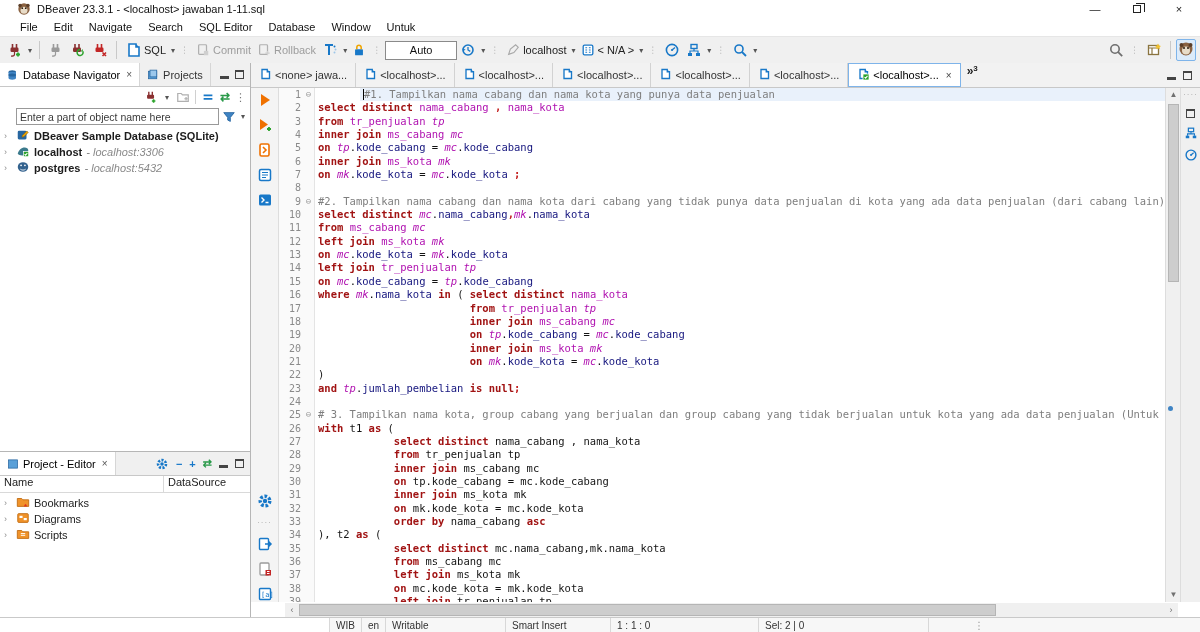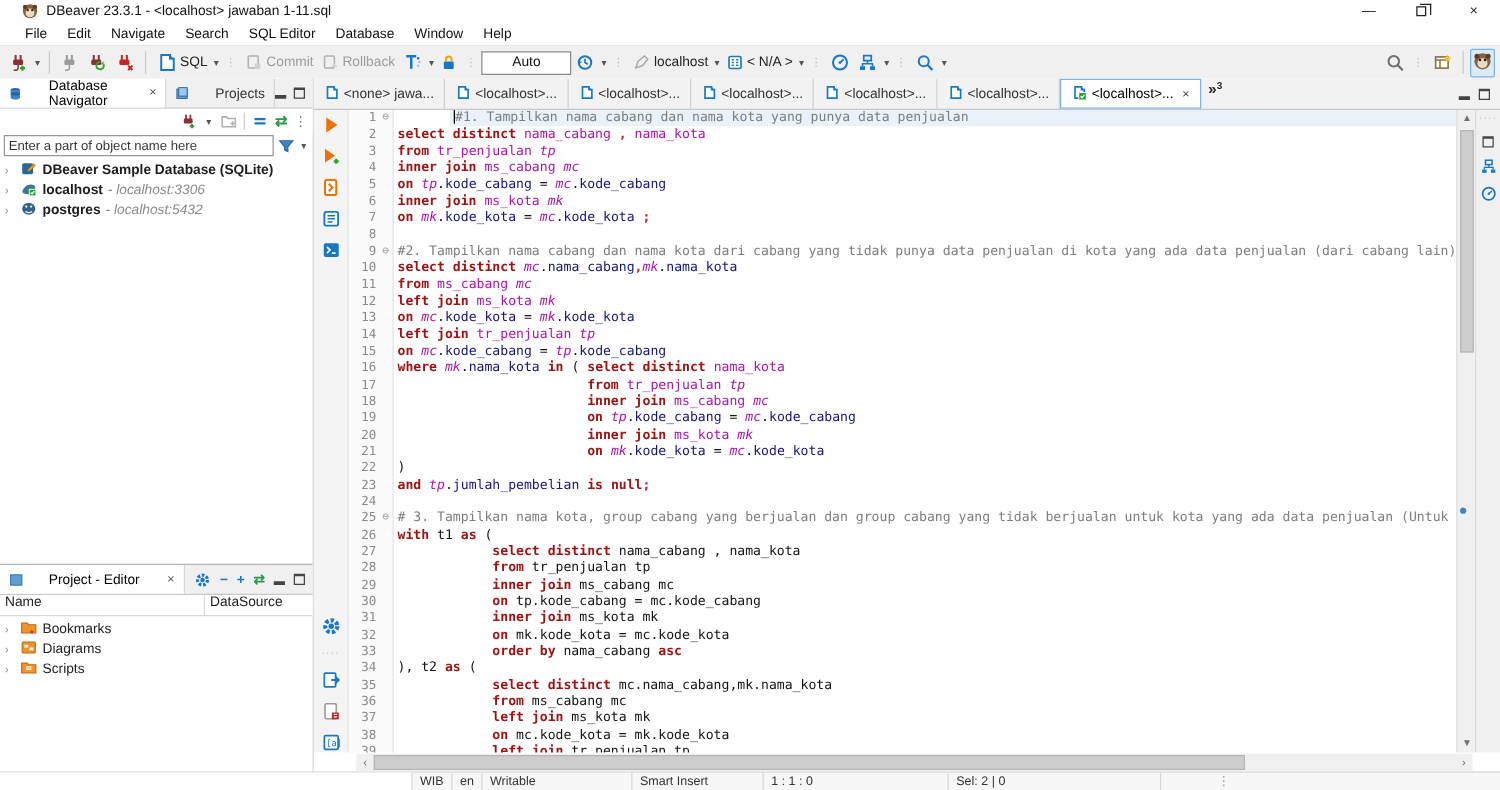--- a/index.html
+++ b/index.html
@@ -28,30 +28,30 @@
   .tb-dots { color:#b5b5b5; font-size:9px; letter-spacing:1px; margin:0 3px; }
   .auto-combo { background:#fff; border:1px solid #8a8a8a; width:72px; height:19px; display:flex; align-items:center; justify-content:center; font-size:11px; color:#111; }
   .tb-right { margin-left:auto; display:flex; align-items:center; }
   .tb-active-tool { border:1px solid #7eb4ea; background:#dcebfa; padding:1px; border-radius:2px; }
 
   
   .main { display:flex; height:554px; }
   .left-col { width:251px; display:flex; flex-direction:column; border-right:1px solid #b6b6b6; background:#fff; }
 
   .panel-tabs { height:24px; background:#f0f0f0; display:flex; align-items:center; border-bottom:1px solid #c8c8c8; }
-  .ptab { display:flex; align-items:center; gap:20px; height:100%; padding:0 7px; font-size:11px; color:#333; border-right:1px solid #d6d6d6; }
+  .ptab { display:flex; align-items:center; gap:4px; height:100%; padding:0 7px; font-size:11px; color:#333; border-right:1px solid #d6d6d6; }
   .ptab.active { background:#fff; color:#000; }
   .ptab .x { color:#555; font-size:10px; margin-left:2px; }
   .panel-minmax { margin-left:auto; display:flex; gap:6px; padding-right:6px; }
   .mm-min { width:9px; height:3px; border:1px solid #444; border-width:2px 1px 1px 1px; margin-top:6px; }
   .mm-max { width:9px; height:9px; border:1px solid #444; border-top-width:2px; }
 
   .nav-panel { height:388px; display:flex; flex-direction:column; background:#fff; }
   .nav-toolbar { height:20px; display:flex; align-items:center; justify-content:flex-end; gap:5px; padding:0 4px; background:#fff; }
-  .filter-row { display:flex; align-items:center; padding:1px 3px; gap:3px; }
+  .filter-row { display:flex; align-items:center; padding:1px 3px; gap:3px;margin-left:13px; }
   .filter-input { flex:1; height:17px; border:1px solid #999; background:#fff; font-size:10.5px; padding:0 3px; color:#111; font-family:"Liberation Sans", sans-serif; }
   .filter-input::placeholder { color:#111; opacity:.85; }
   .tree { padding-top:2px; }
   .tree-row { display:flex; align-items:center; height:16px; gap:4px; padding-left:4px; font-size:11px; }
   .tw { color:#8c8c8c; font-size:9px; width:8px; }
   .tree-label { font-weight:bold; color:#1c1c1c; }
   .tree-detail { font-style:italic; color:#8a8a8a; }
   .proj-row-label { color:#222; }
 
   .proj-panel { height:166px; display:flex; flex-direction:column; background:#fff; border-top:1px solid #b6b6b6; }
@@ -136,21 +136,21 @@
 </div>
 
 <div class="menubar">
     <div class="menu-item">File</div>
     <div class="menu-item">Edit</div>
     <div class="menu-item">Navigate</div>
     <div class="menu-item">Search</div>
     <div class="menu-item">SQL Editor</div>
     <div class="menu-item">Database</div>
     <div class="menu-item">Window</div>
-    <div class="menu-item">Help</div>
+    <div class="menu-item">Untuk</div>
   </div>
 
 <div class="toolbar">
   <div class="tb-btn">
     <svg class="icon16" viewBox="0 0 16 16">
         <path d="M5.5 2v4M9.5 2v4" stroke="#8a3030" stroke-width="1.6"></path>
         <rect x="3.5" y="5.5" width="8" height="4.5" rx="1.2" fill="#8a3030"></rect>
         <path d="M7.5 10v2.5c0 1.5-2 1.7-3.5 1.7" stroke="#8a3030" fill="none" stroke-width="1.2"></path>
         <path d="M11 10.5v4M9 12.5h4" stroke="#2ca32c" stroke-width="1.8"></path>
       </svg>

